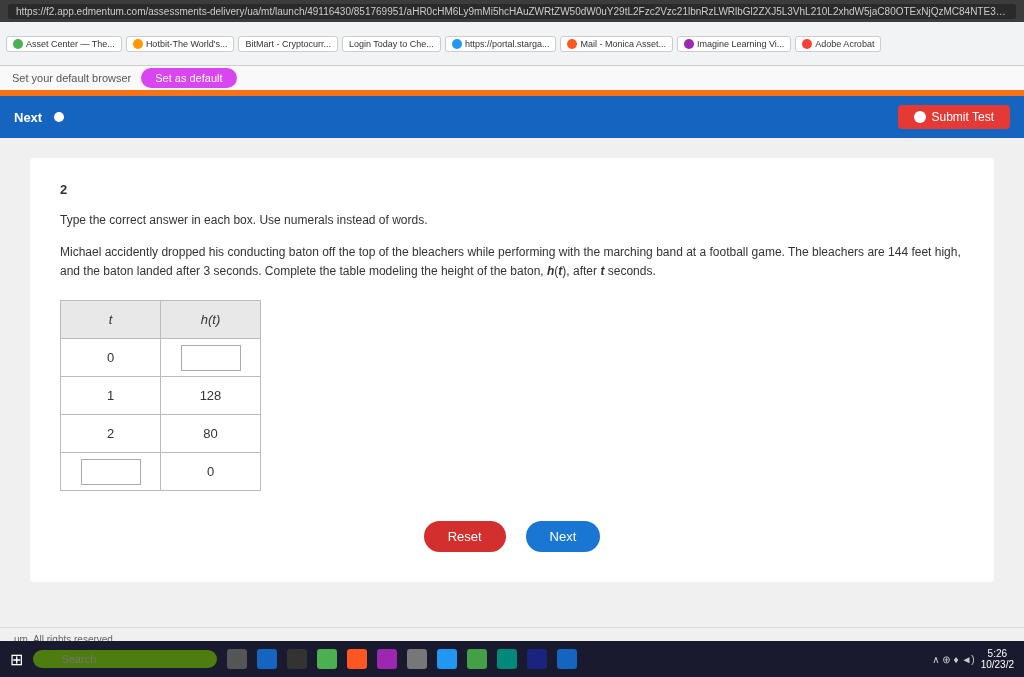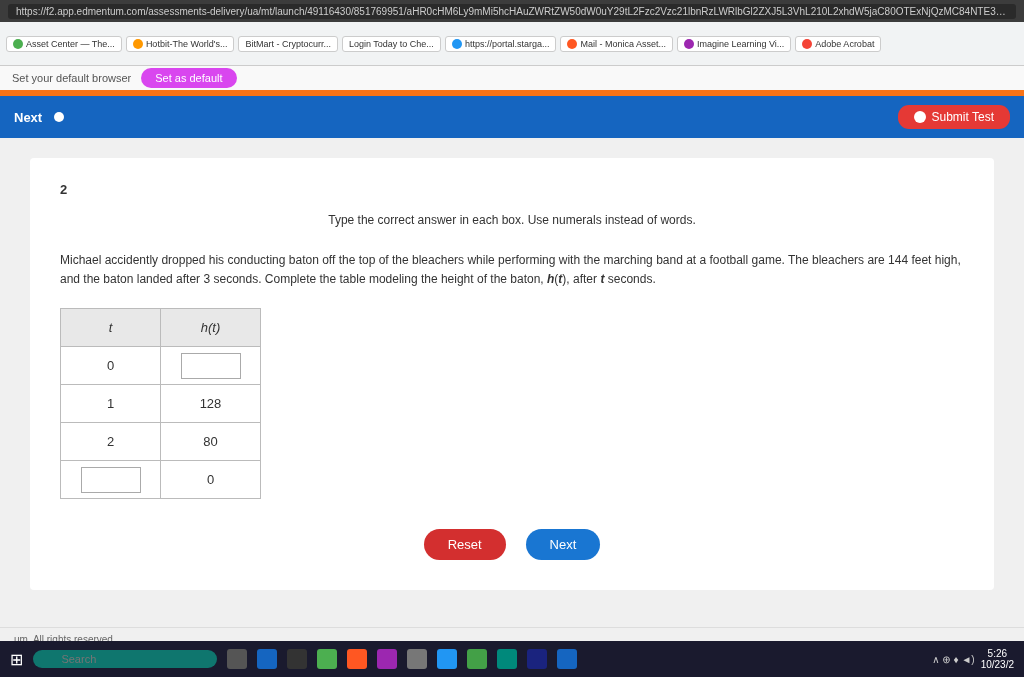--- a/index.html
+++ b/index.html
@@ -115,21 +115,21 @@
       display: inline-block;
     }
     .app-title {
       font-size: 15px;
       font-weight: 600;
     }
     .submit-test-btn {
       background: #e53935;
       color: #fff;
       border: none;
-      border-radius: 11px;
+      border-radius: 4px;
       padding: 5px 16px;
       font-size: 12px;
       cursor: pointer;
       display: flex;
       align-items: center;
       gap: 6px;
     }
     .submit-icon {
       width: 12px;
       height: 12px;
@@ -156,22 +156,21 @@
     .question-number {
       font-size: 13px;
       font-weight: bold;
       color: #333;
       margin-bottom: 16px;
     }
 
     .instruction-text {
       font-size: 12px;
       color: #333;
-      margin-bottom: 24px;
-      text-align: center;
+      margin-bottom: 16px;
     }
 
     .problem-text {
       font-size: 12px;
       color: #333;
       line-height: 1.6;
       margin-bottom: 19px;
     }
 
     .problem-text em {
@@ -260,21 +259,21 @@
       position: absolute;
       bottom: 0;
       width: 1024px;
     }
     .taskbar-left {
       display: flex;
       align-items: center;
       gap: 10px;
     }
     .taskbar-search {
-      background: #0f766e;
+      background: #4d7c0f;
       border: none;
       color: #fff;
       border-radius: 14px;
       padding: 3px 14px 3px 28px;
       font-size: 11px;
       position: relative;
     }
     .search-wrapper {
       position: relative;
       display: flex;

